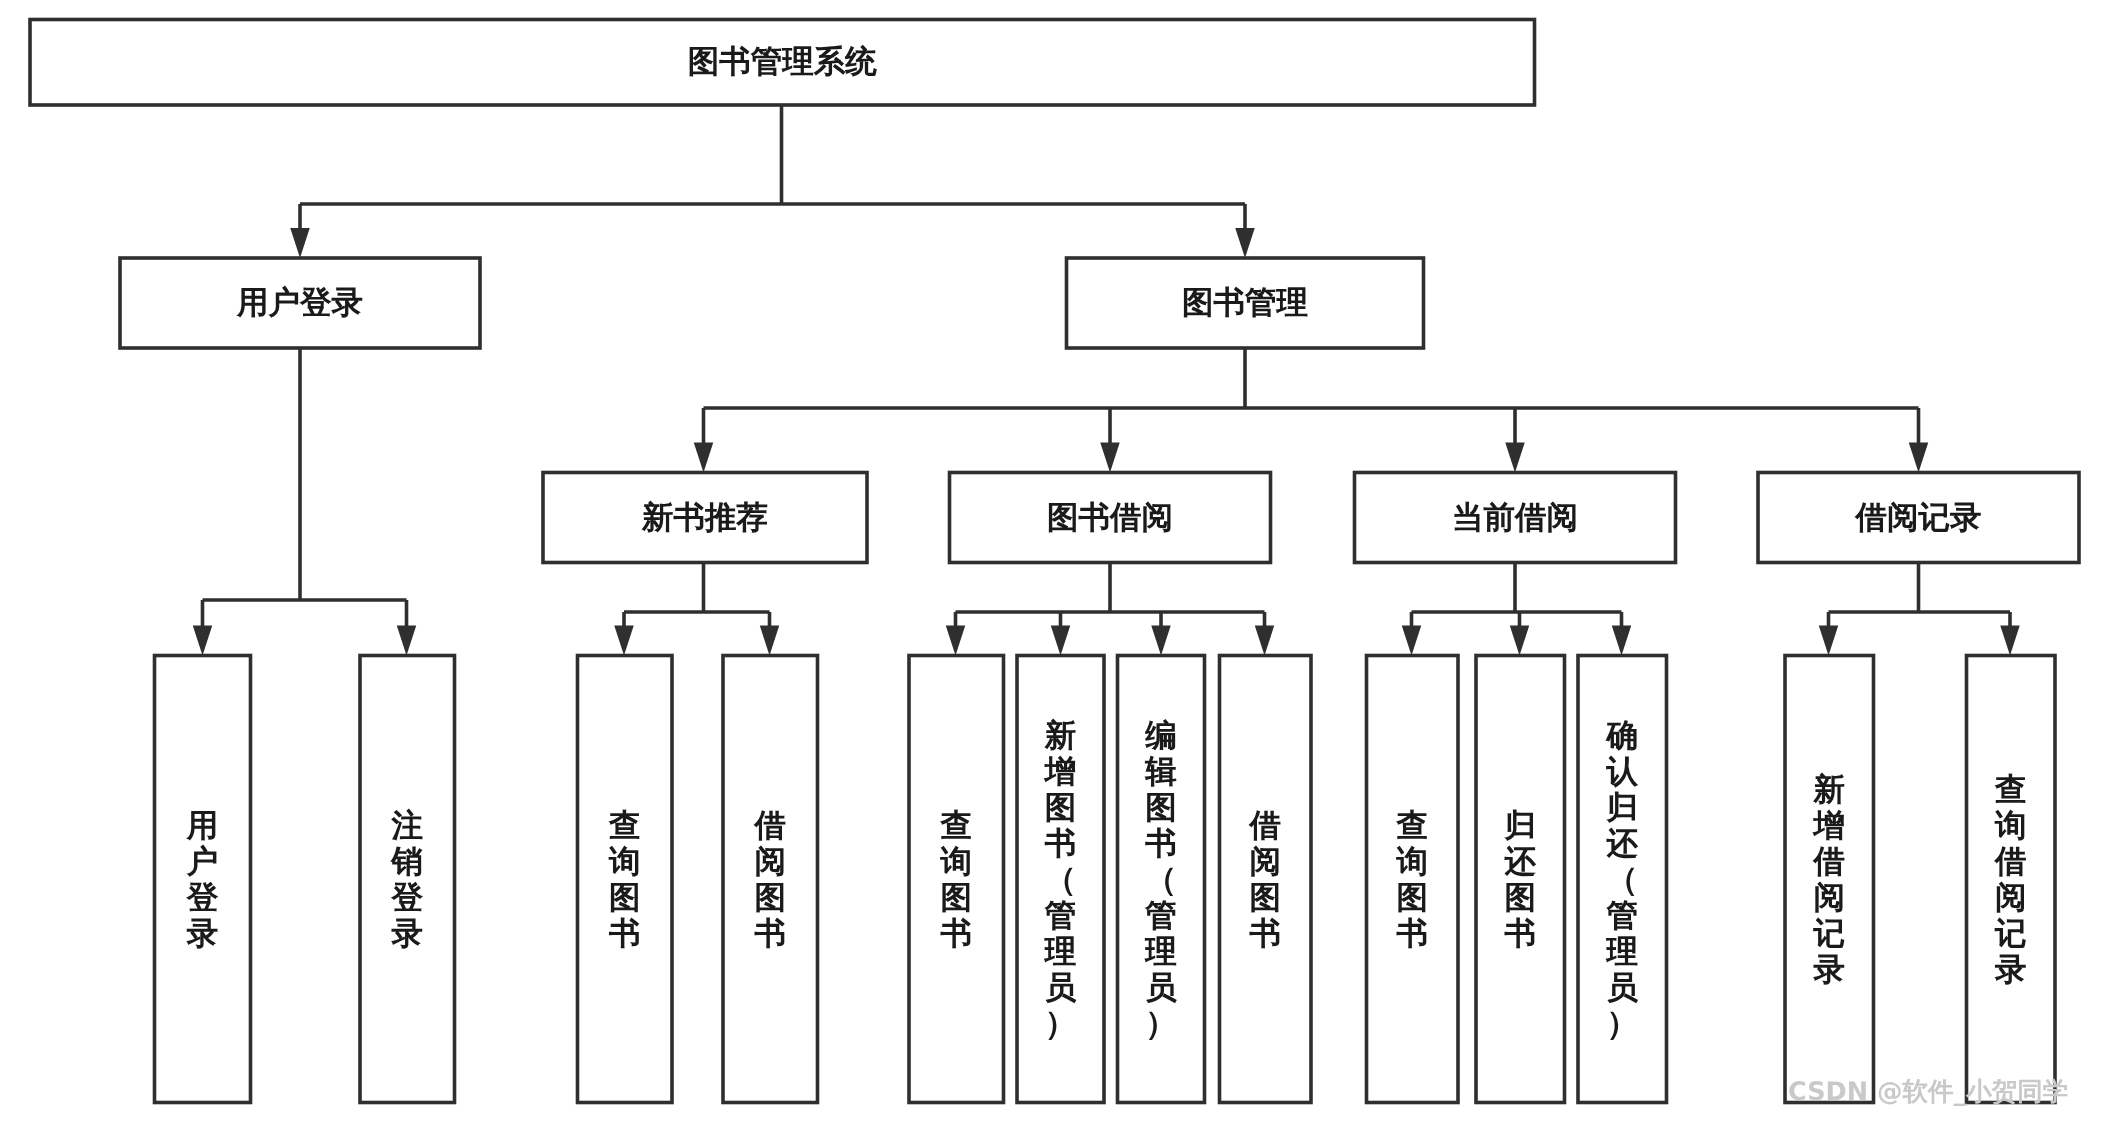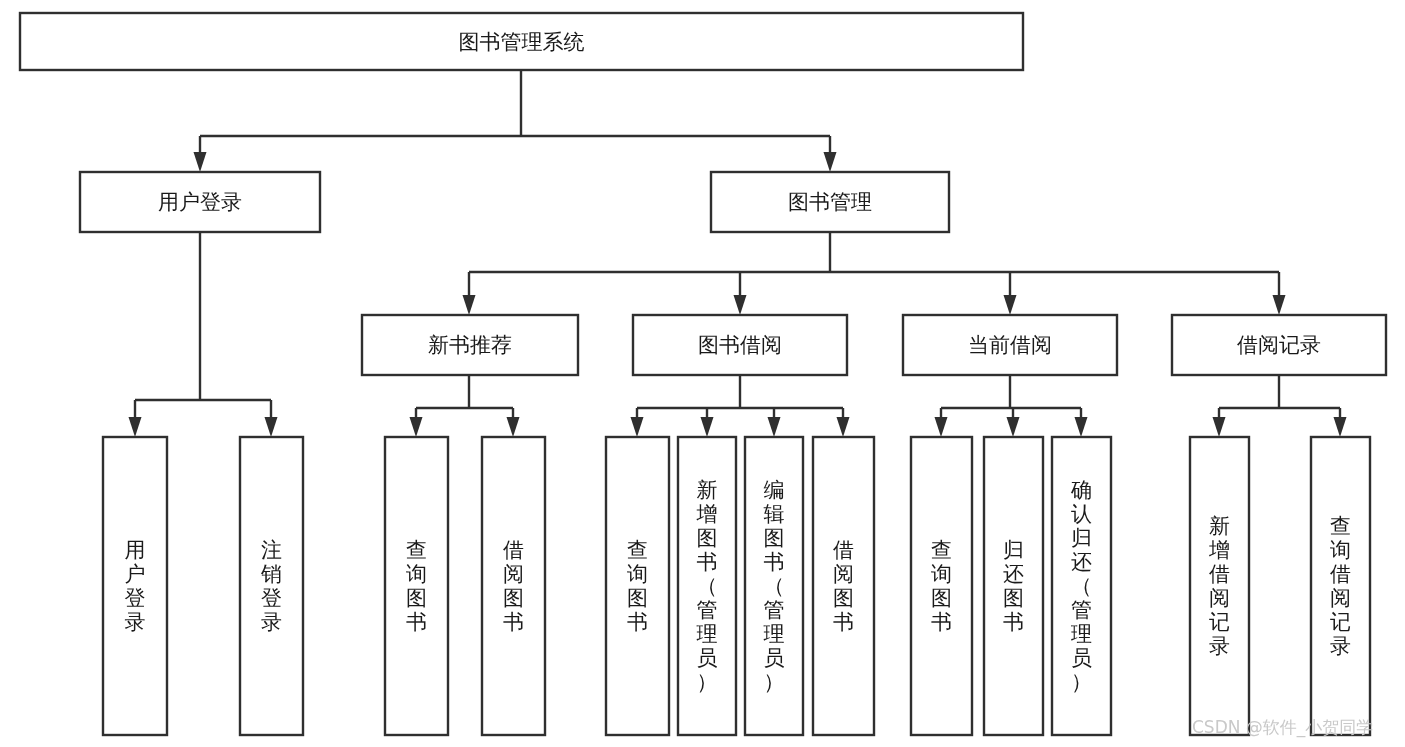--- a/index.html
+++ b/index.html
@@ -9,20 +9,21 @@
   }
   body {
     font-family: "DejaVu Sans", "Liberation Sans", sans-serif;
   }
   #diagram-root {
     position: relative;
     width: 1405px;
     height: 747px;
     background: #ffffff;
     overflow: hidden;
+    font-weight: bold;
   }
   svg#flow-svg {
     position: absolute;
     left: 0;
     top: 0;
     width: 1405px;
     height: 747px;
     display: block;
   }
   .node-box {

